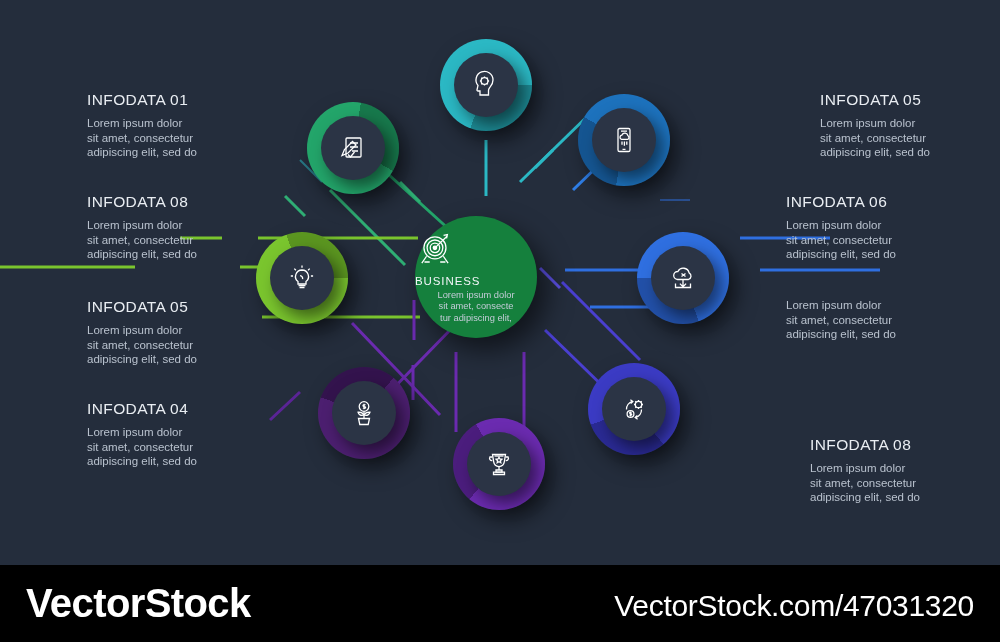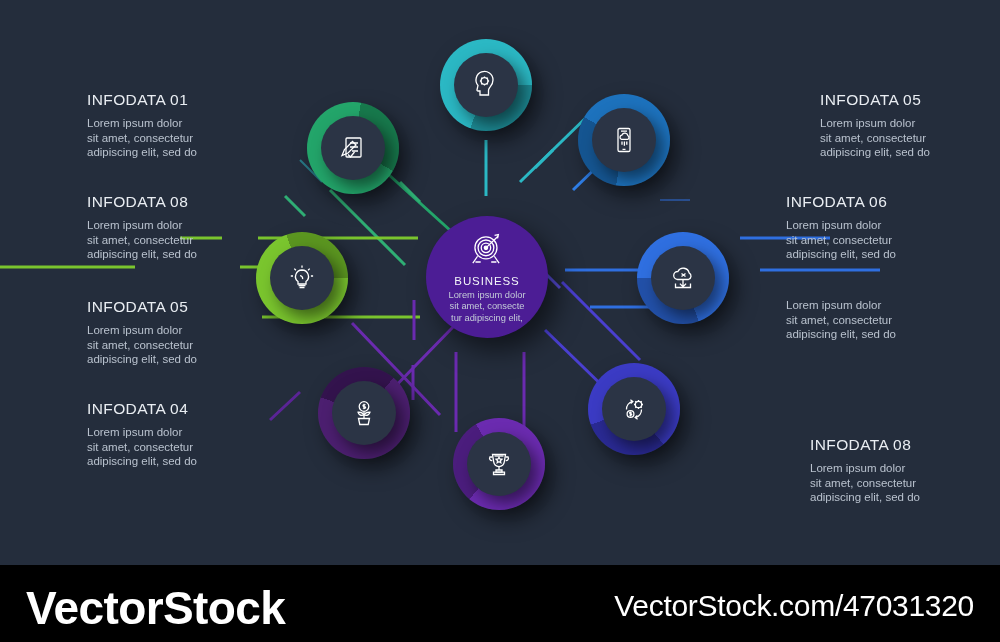--- a/index.html
+++ b/index.html
@@ -55,30 +55,29 @@
     font-size: 11.5px;
     line-height: 14.6px;
     color: #b9c2ce;
     margin: 0;
     white-space: pre-line;
   }
 
   
   .hub {
     position: absolute;
-    left: 426px;
+    left: 415px;
     top: 216px;
     width: 122px;
     height: 122px;
     border-radius: 50%;
-    background: #4c1d95;
+    background: #15803d;
     box-shadow: 10px 12px 26px rgba(0,0,0,0.55);
     display: flex;
     flex-direction: column;
-    align-items: center;
     justify-content: flex-start;
     padding-top: 14px;
     box-sizing: border-box;
   }
   .hub-icon { width: 42px; height: 42px; }
   .hub-title {
     font-size: 11.5px;
     color: #f2f5f8;
     letter-spacing: 0.9px;
     margin-top: 3px;
@@ -129,21 +128,21 @@
     top: 565px;
     width: 1000px;
     height: 77px;
     background: #000000;
   }
   .wm-logo {
     position: absolute;
     left: 26px;
     top: 16px;
     font-family: "Liberation Sans", sans-serif;
-    font-size: 46px;
+    font-size: 40px;
     font-weight: bold;
     color: #ffffff;
     letter-spacing: -0.6px;
   }
   .wm-url {
     position: absolute;
     right: 26px;
     top: 24px;
     font-family: "Liberation Sans", sans-serif;
     font-size: 30px;

